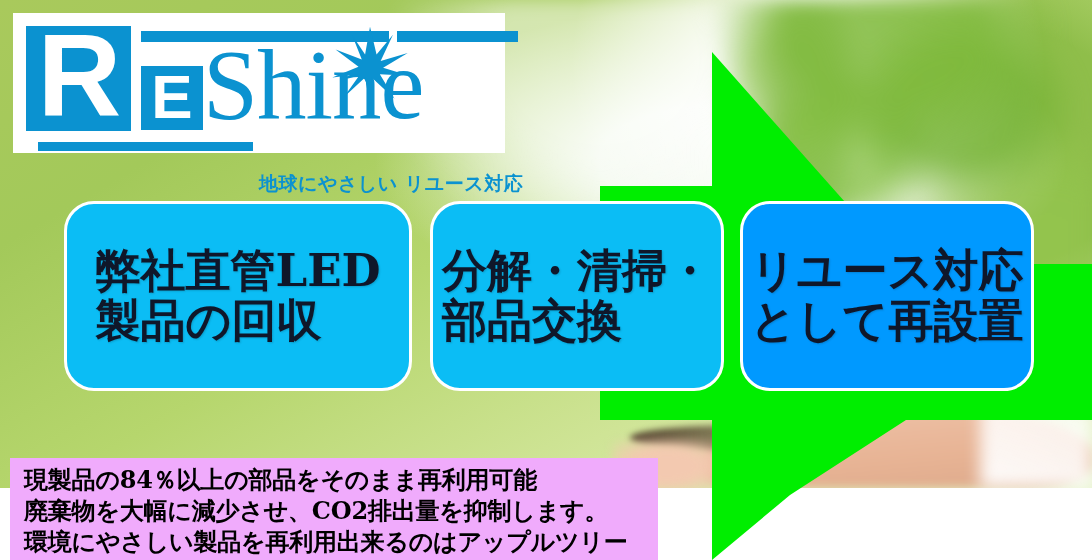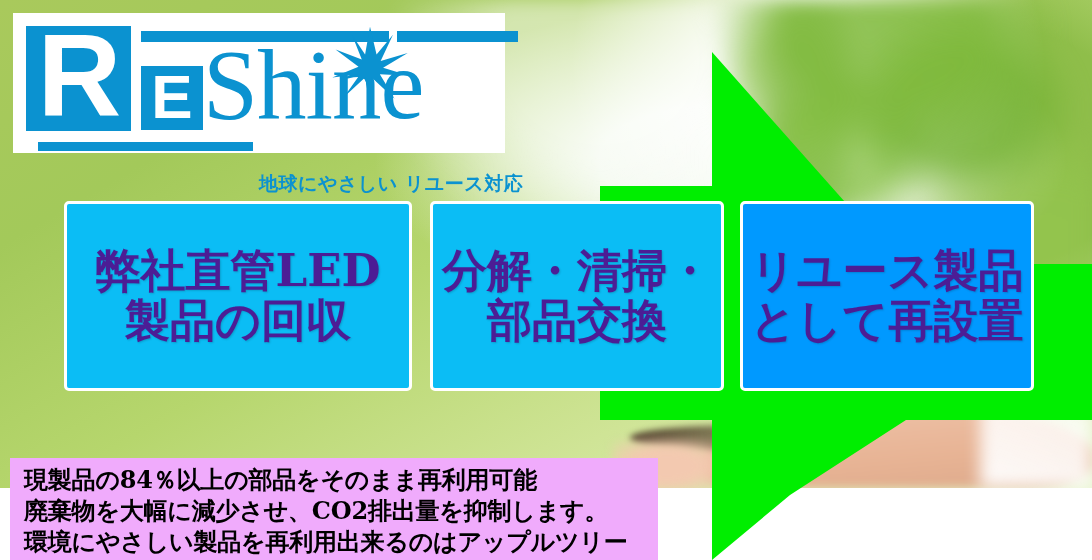--- a/index.html
+++ b/index.html
@@ -117,25 +117,25 @@
     font-size:19px;font-weight:bold;line-height:22px;
     white-space:nowrap;
     letter-spacing:.5px;
     margin-top:35px;
   }
 
   
   .pbox{
     position:absolute;
     border:3px solid #ffffff;
-    border-radius:5px;
+    border-radius:30px;
     box-sizing:border-box;
     display:flex;align-items:center;justify-content:center;
-    text-align:center;
-    color:#4c1d95;
+    text-align:left;
+    color:#0f172a;
     font-family:"DejaVu Serif","Liberation Serif",serif;
     font-weight:bold;
     line-height:1.12;
     text-shadow:1px 1px 2px rgba(0,0,0,.16);
     white-space:pre-line;
   }
   #box1{left:64px;top:201px;width:348px;height:190px;background:#0bbdf5;font-size:45px;}
   #box2{left:430px;top:201px;width:294px;height:190px;background:#0bbdf5;font-size:45px;}
   #box3{left:740px;top:201px;width:294px;height:190px;background:#0099ff;font-size:45px;}
 
@@ -193,20 +193,20 @@
       <polygon fill="#0b92d0" points="50,2 58,36 78,12 63,44 96,34 66,52 98,62 62,60 80,90 52,64 50,99 44,64 18,88 38,60 4,64 36,51 8,30 40,42 28,12 44,36"></polygon>
     </svg>
     <div class="logo-underline"></div>
     <div class="logo-tagline">地球にやさしい リユース対応</div>
   </div>
 
   <div class="pbox" id="box1" style="background: rgb(11, 189, 245);">弊社直管LED
 製品の回収</div>
   <div class="pbox" id="box2" style="background: rgb(11, 189, 245);">分解・清掃・
 部品交換</div>
-  <div class="pbox" id="box3" style="background: rgb(0, 153, 255);">リユース製品
+  <div class="pbox" id="box3" style="background: rgb(0, 153, 255);">リユース対応
 として再設置</div>
 
   <div class="caption" style="background: #f0abfc;">現製品の84％以上の部品をそのまま再利用可能
 廃棄物を大幅に減少させ、CO2排出量を抑制します。
 環境にやさしい製品を再利用出来るのはアップルツリーだけ</div>
 
 </div>
 
 </body></html>

